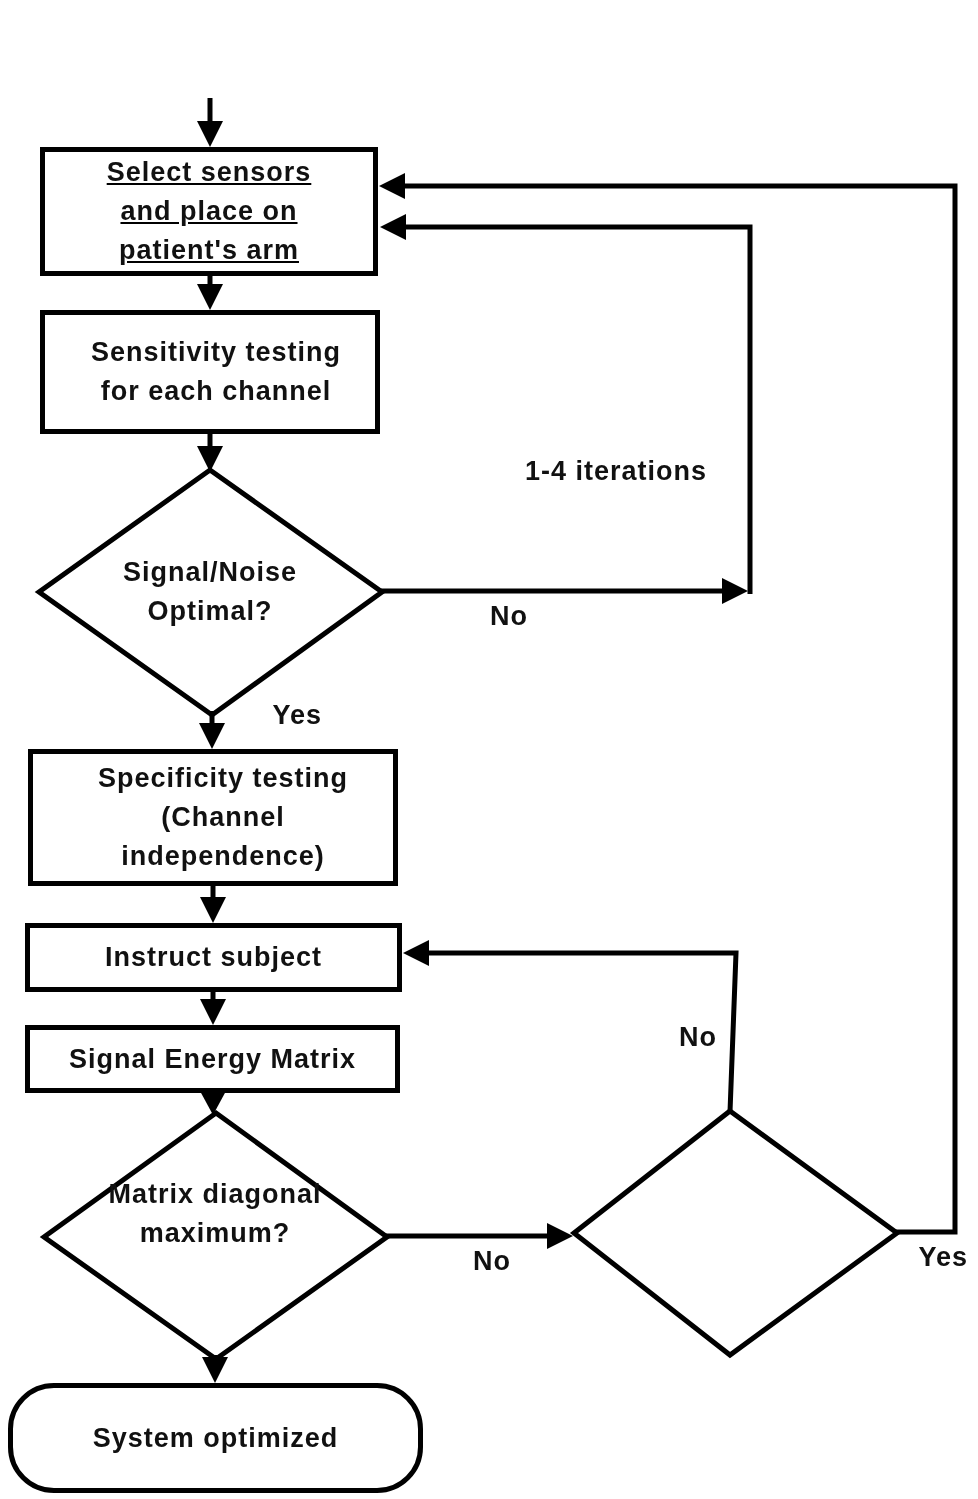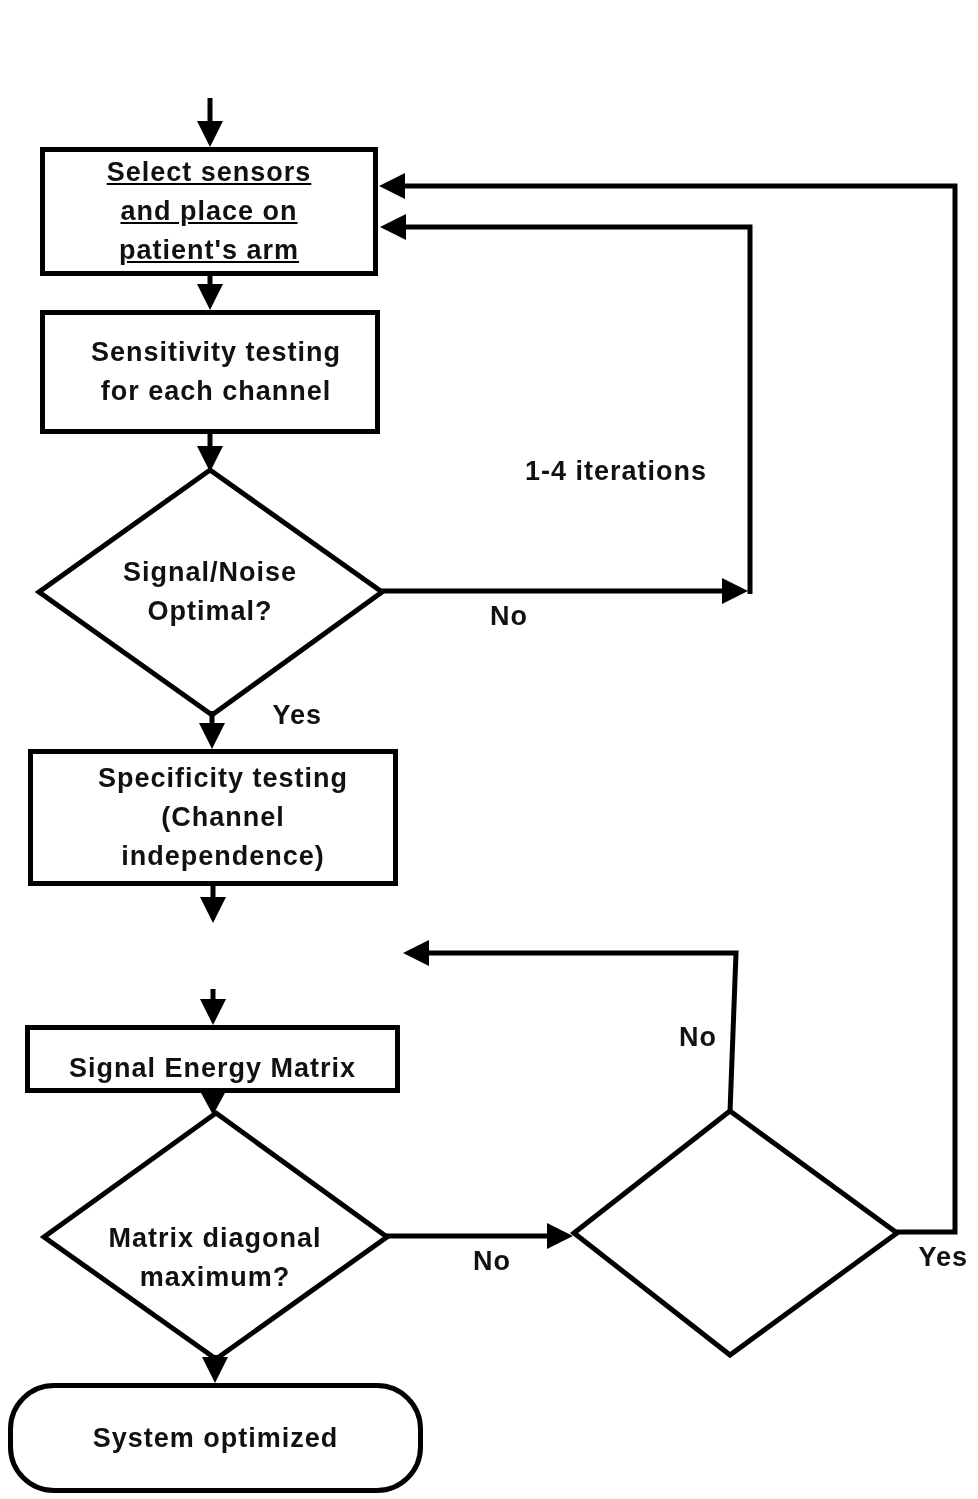--- a/index.html
+++ b/index.html
@@ -99,35 +99,38 @@
     <span class="txt">Sensitivity testing
 for each channel</span>
   </div>
 
   <div class="node" style="left:28px;top:749px;width:370px;height:137px;padding-left:20px;">
     <span class="txt">Specificity testing
 (Channel
 independence)</span>
   </div>
 
+  <div class="node" style="left:25px;top:923px;width:377px;height:69px;">
+    <span class="txt">Instruct subject</span>
+  </div>
 
-  <div class="node" style="left:25px;top:1025px;width:375px;height:68px;align-items:flex-end;">
+  <div class="node" style="left:25px;top:1025px;width:375px;height:68px;">
     <span class="txt">Signal Energy Matrix</span>
   </div>
 
   <div class="node rounded" style="left:8px;top:1383px;width:415px;height:110px;">
     <span class="txt">System optimized</span>
   </div>
 
   <div class="dtext" style="left:80px;top:550px;width:260px;height:84px;">
     <span class="txt">Signal/Noise
 Optimal?</span>
   </div>
 
-  <div class="dtext" style="left:85px;top:1216px;width:260px;height:84px;">
+  <div class="dtext" style="left:85px;top:1172px;width:260px;height:84px;">
     <span class="txt">Matrix diagonal
 maximum?</span>
   </div>
 
 
   <div class="lbl" style="left:462px;top:452px;width:245px;">
     <span class="txt">1-4 iterations</span>
   </div>
 
   <div class="lbl" style="left:452px;top:597px;width:76px;">

